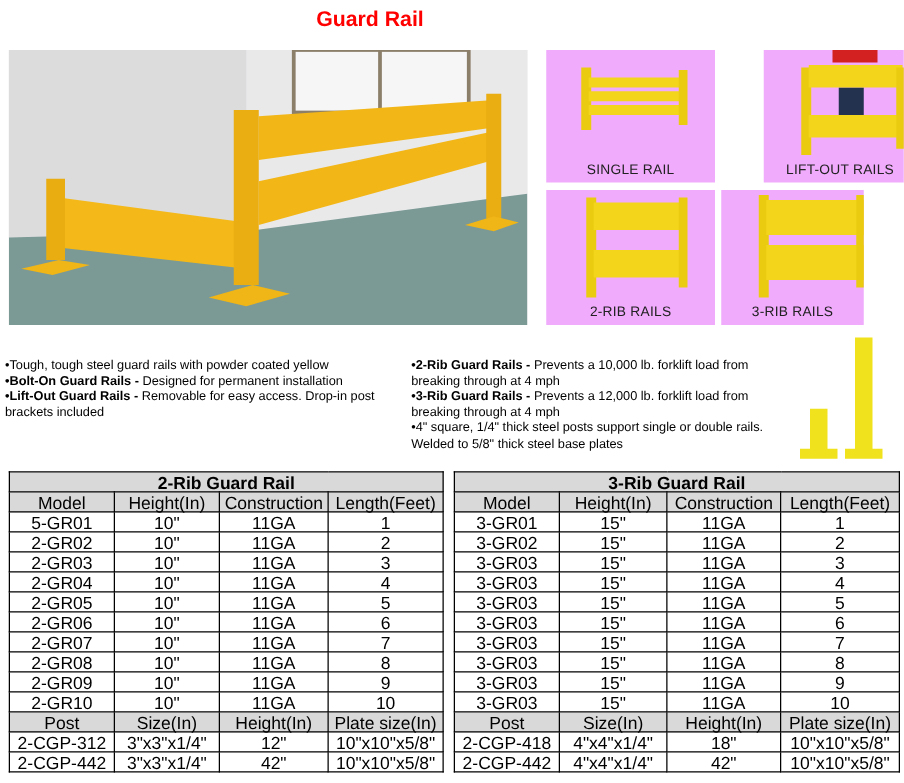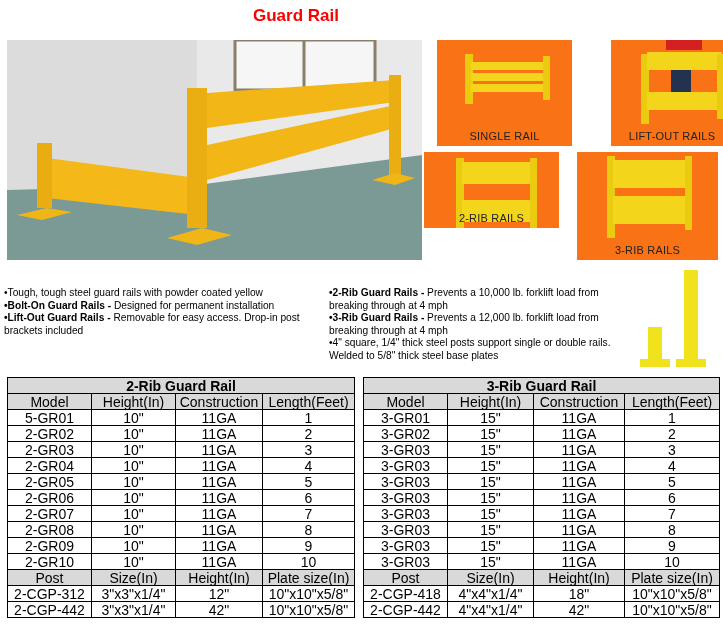--- a/index.html
+++ b/index.html
@@ -2,21 +2,21 @@
 <html><head>
 <meta charset="utf-8">
 <style>
   html, body { margin: 0; padding: 0; background: #ffffff; }
   body { width: 723px; height: 626px; position: relative; overflow: hidden;
          font-family: "Liberation Sans", sans-serif; color: #000; }
   .title { position: absolute; left: 0; top: 6px; width: 592px; text-align: center;
            color: #ff0000; font-weight: bold; font-size: 17px; }
   .photo { position: absolute; overflow: hidden; }
   .main-photo { left: 7px; top: 40px; width: 415px; height: 220px; background: #e8e8e8; }
-  .thumb { background: #f97316; }
+  .thumb { background: #f0abfc; }
   .thumb-label { position: absolute; left: 0; right: 0; bottom: 4px; text-align: center;
                  font-size: 11px; color: #222; letter-spacing: 0.2px; }
   .yellow { background: #f3d51b; position: absolute; }
   .yellow2 { background: #eacb10; position: absolute; }
   .post { background: #f0e21c; position: absolute; }
   .desc { position: absolute; font-size: 10.2px; line-height: 12.5px; }
   .desc b { font-weight: bold; }
   table.spec { position: absolute; border-collapse: collapse; font-size: 14px; table-layout: fixed; }
   table.spec td { border: 1px solid #000; text-align: center; height: 15px; padding: 0; line-height: 14px; }
   table.spec tr.gray td { background: #d9d9d9; }
@@ -59,28 +59,28 @@
 </div>
 <div class="photo thumb" style="left:611px;top:40px;width:122px;height:106px;">
   <div style="position:absolute;left:55px;top:0;width:36px;height:10px;background:#d32020;"></div>
   <div style="position:absolute;left:60px;top:30px;width:20px;height:25px;background:#23324f;"></div>
   <div class="yellow2" style="left:30px;top:14px;width:8px;height:70px;"></div>
   <div class="yellow" style="left:36px;top:12px;width:75px;height:18px;"></div>
   <div class="yellow" style="left:36px;top:52px;width:75px;height:18px;"></div>
   <div class="yellow2" style="left:106px;top:14px;width:7px;height:65px;"></div>
   <div class="thumb-label">LIFT-OUT RAILS</div>
 </div>
-<div class="photo thumb" style="left:424px;top:152px;width:135px;height:76px;">
+<div class="photo thumb" style="left:437px;top:152px;width:135px;height:108px;">
   <div class="yellow2" style="left:32px;top:6px;width:8px;height:80px;"></div>
   <div class="yellow" style="left:38px;top:10px;width:70px;height:22px;"></div>
   <div class="yellow" style="left:38px;top:48px;width:70px;height:22px;"></div>
   <div class="yellow2" style="left:106px;top:6px;width:7px;height:72px;"></div>
   <div class="thumb-label">2-RIB RAILS</div>
 </div>
-<div class="photo thumb" style="left:577px;top:152px;width:141px;height:108px;">
+<div class="photo thumb" style="left:577px;top:152px;width:114px;height:108px;">
   <div class="yellow2" style="left:30px;top:4px;width:8px;height:82px;"></div>
   <div class="yellow" style="left:36px;top:8px;width:78px;height:28px;"></div>
   <div class="yellow" style="left:36px;top:44px;width:78px;height:28px;"></div>
   <div class="yellow2" style="left:108px;top:4px;width:7px;height:74px;"></div>
   <div class="thumb-label">3-RIB RAILS</div>
 </div>
 
 <div class="desc" style="left:4px;top:287px;width:320px;">
   <div><b></b><span>•Tough, tough steel guard rails with powder coated yellow</span></div>
   <div><b>•Bolt-On Guard Rails -</b><span> Designed for permanent installation</span></div>

